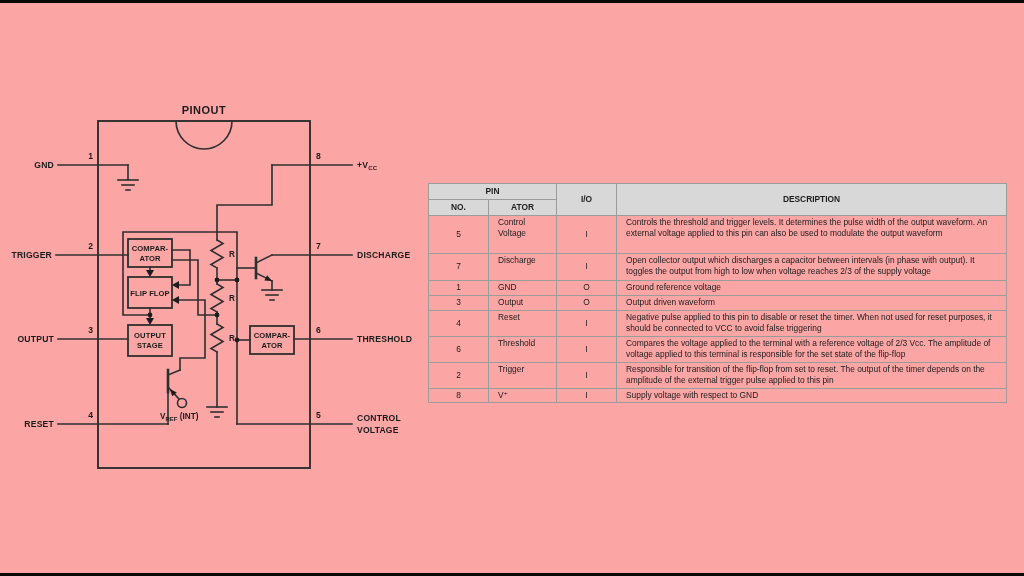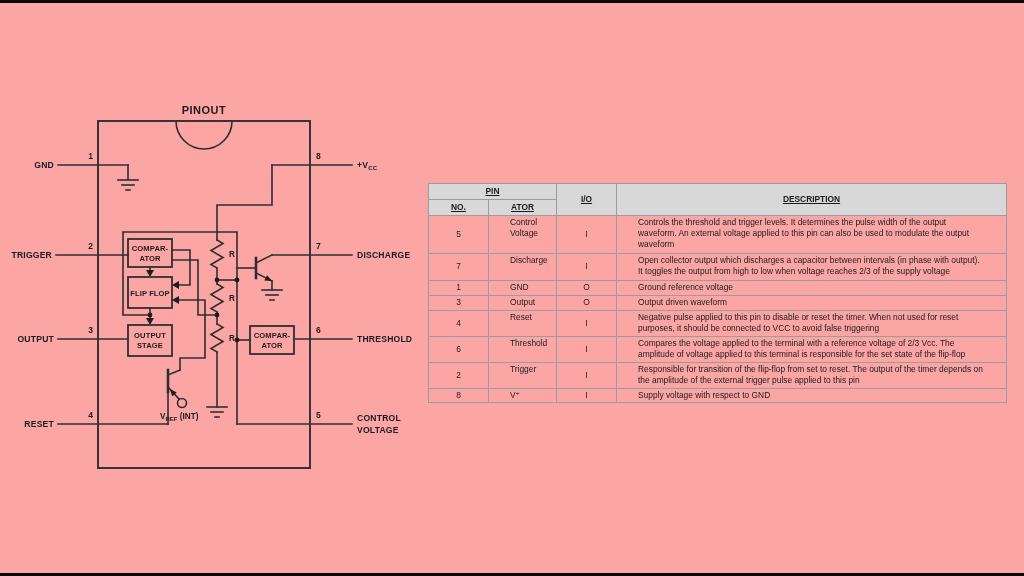--- a/index.html
+++ b/index.html
@@ -14,22 +14,22 @@
   .t-title{font-size:11px;letter-spacing:.5px;}
   .t-pin{font-size:8.6px;letter-spacing:.2px;}
   .t-num{font-size:8.6px;}
   .t-box{font-size:7.6px;letter-spacing:.1px;}
   .t-r{font-size:8.2px;}
   .t-vref{font-size:8.2px;}
   .t-sub{font-size:6px;}
 
   table.pintable{position:absolute;left:428px;top:183px;width:578px;border-collapse:collapse;
         table-layout:fixed;font-size:8.4px;line-height:1.3;color:#1c1c1c;}
-  table.pintable th,table.pintable td{border:1px solid #9c9c9c;padding:1px 21px;overflow:hidden;}
-  table.pintable th{background:#d8d8d8;font-weight:700;text-align:center;padding:2px 4px;text-decoration:underline;}
+  table.pintable th,table.pintable td{border:1px solid #9c9c9c;padding:1px 9px;overflow:hidden;}
+  table.pintable th{background:#d8d8d8;font-weight:700;text-align:center;padding:2px 4px;}
   td.c-no{text-align:center;vertical-align:middle;width:60px;}
   td.c-name{text-align:left;vertical-align:top;width:68px;}
   td.c-io{text-align:center;vertical-align:middle;width:60px;}
   td.c-desc{text-align:left;vertical-align:top;width:390px;}
   th.h-name{text-align:left;}
   th.h-no{width:60px;}
   th.h-io{width:60px;margin-left:28px;}
 </style>
 </head>
 <body>

